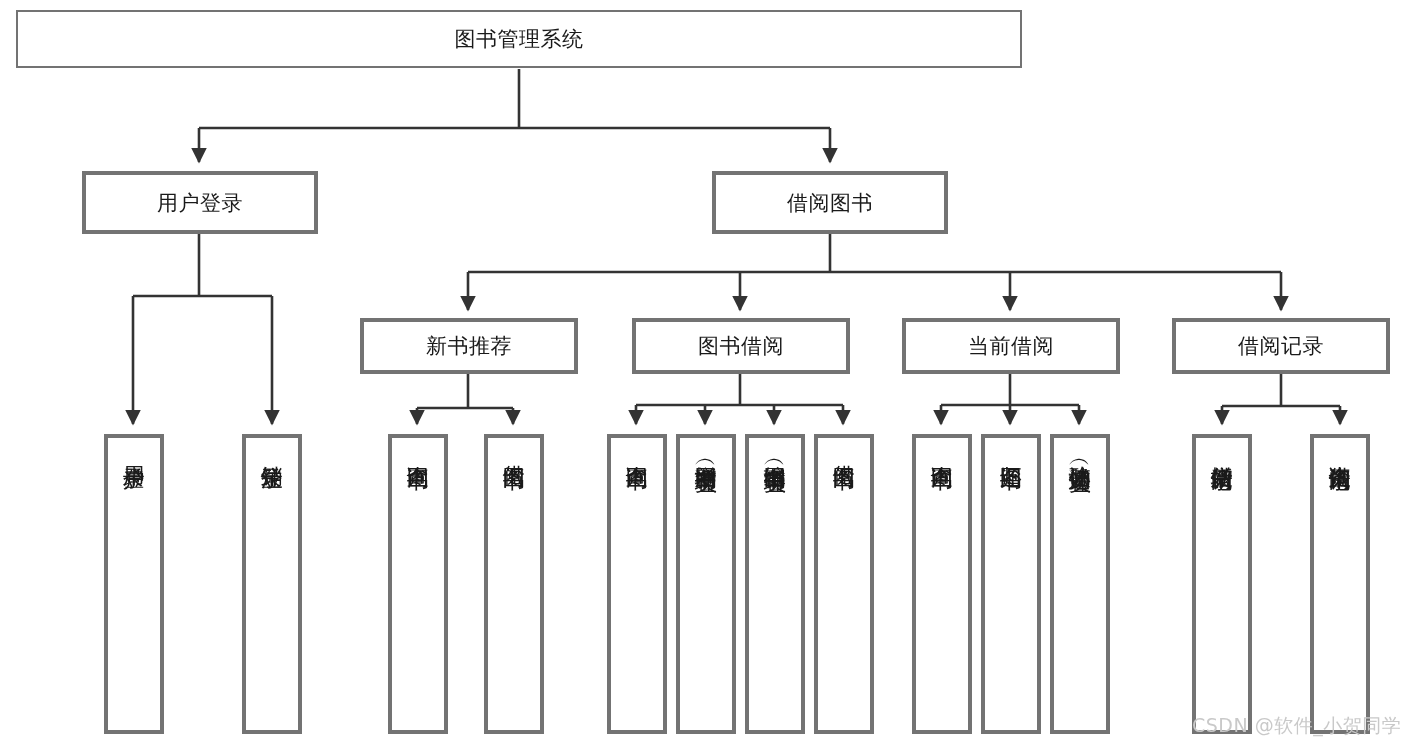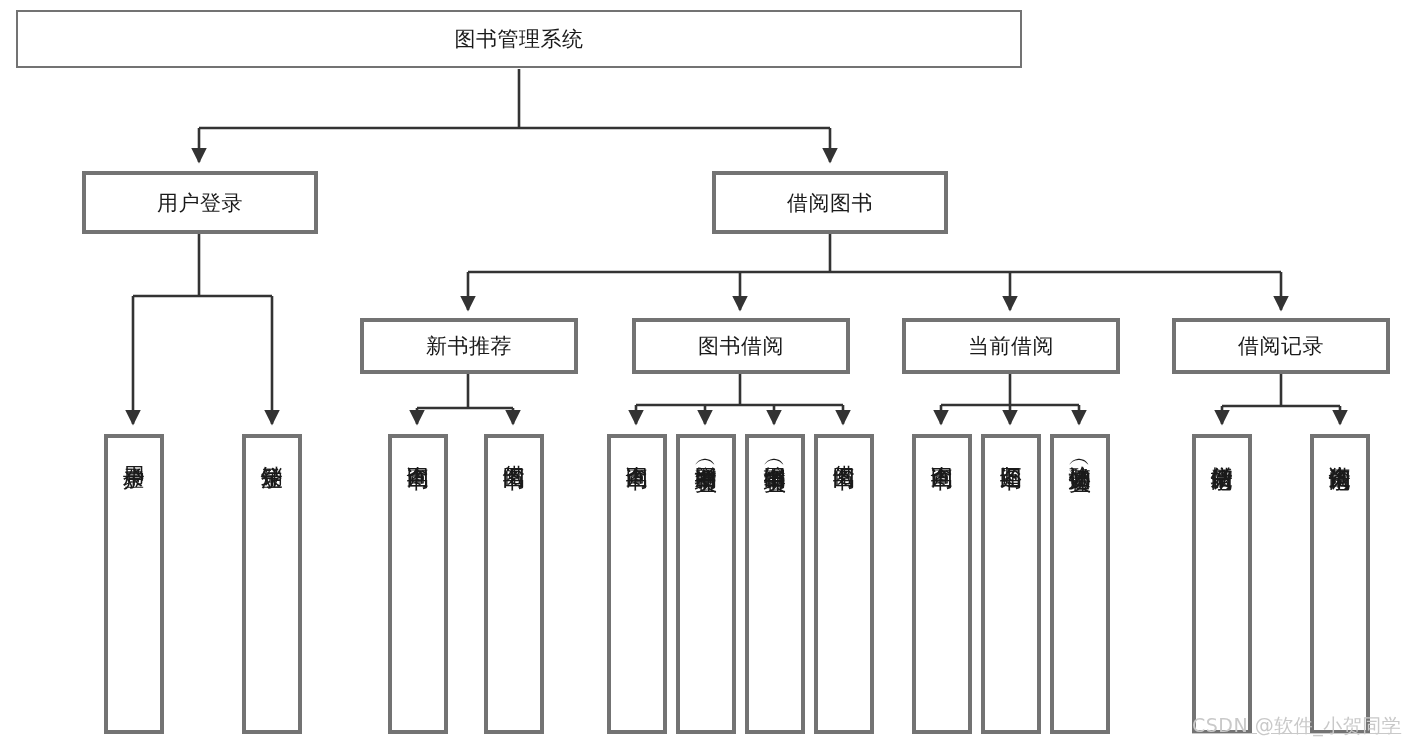--- a/index.html
+++ b/index.html
@@ -56,21 +56,20 @@
   .node-root {
     border-width: 2px;
   }
   .watermark {
     position: absolute;
     font-size: 19px;
     color: #c9c9c9;
     white-space: nowrap;
     letter-spacing: 0.5px;
     user-select: none;
-    text-decoration: underline;
   }
 </style>
 </head>
 <body>
 
 <div id="diagram-root">
 
   <svg id="connectors" viewBox="0 0 1405 747">
     <defs>
       <marker id="arrow" viewBox="0 0 10 10" refX="9" refY="5" markerWidth="6" markerHeight="6" orient="auto-start-reverse">

